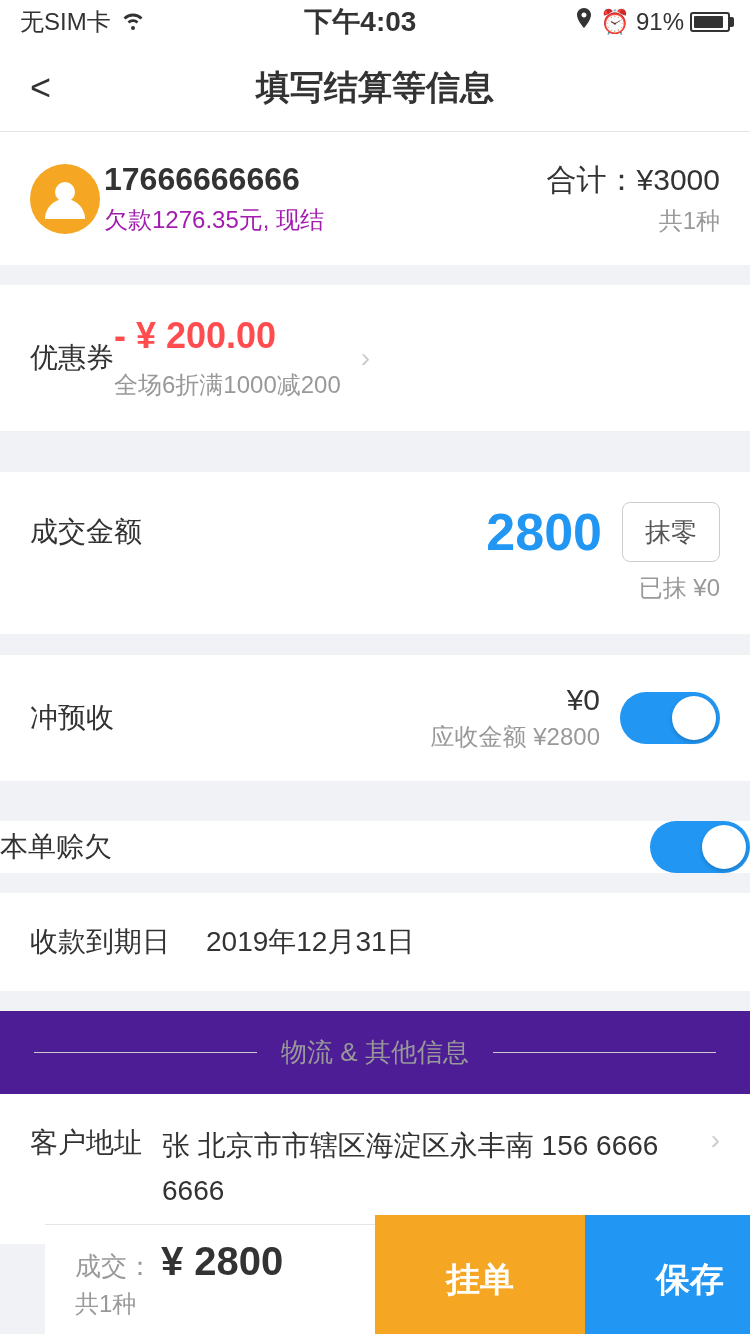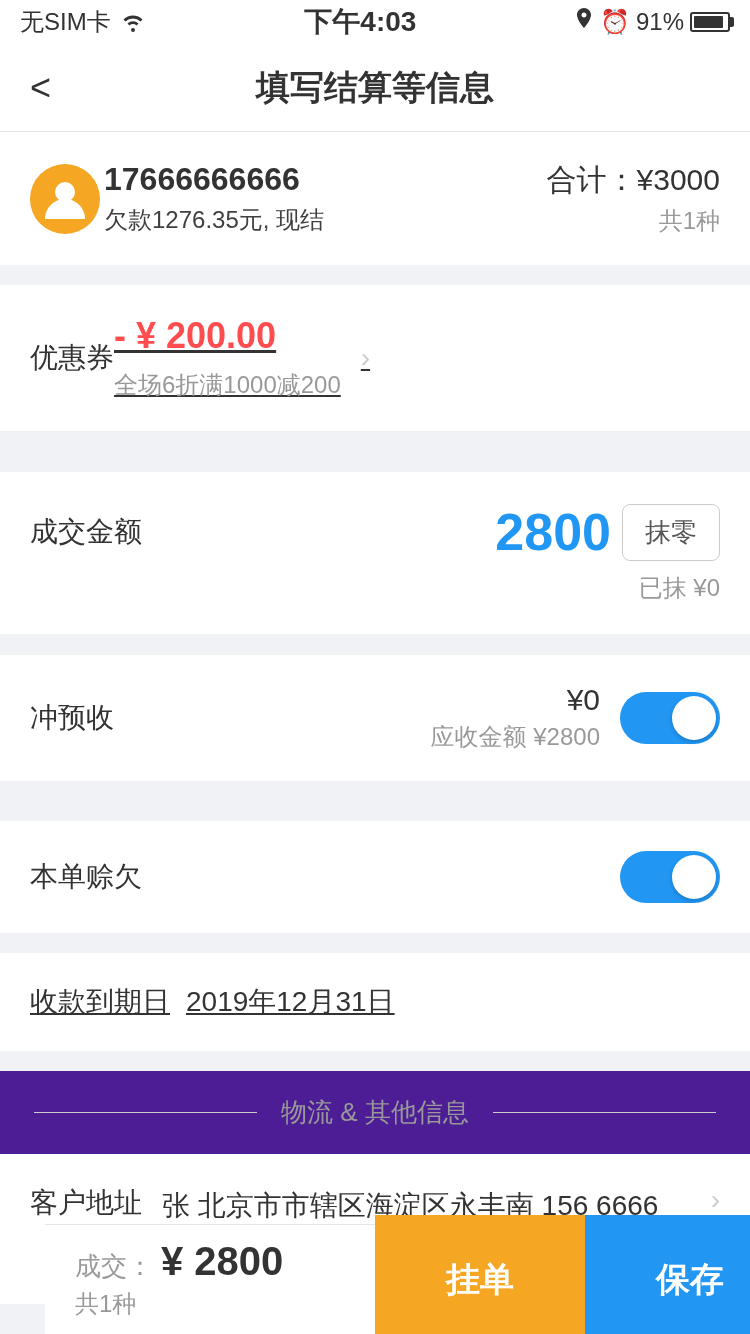--- a/index.html
+++ b/index.html
@@ -18,21 +18,21 @@
     .status-bar {
       height: 44px;
       background: #fff;
       display: flex;
       align-items: center;
       justify-content: space-between;
       padding: 0 20px;
       font-size: 24px;
       font-weight: 500;
     }
-    .status-left { display: flex; align-items: flex-end; gap: 8px; }
+    .status-left { display: flex; align-items: center; gap: 8px; }
     .status-center { font-size: 28px; font-weight: 600; }
     .status-right { display: flex; align-items: center; gap: 6px; font-size: 24px; }
     .battery {
       width: 40px; height: 20px; border: 2px solid #333; border-radius: 3px;
       position: relative; display: inline-flex; align-items: center; padding: 2px;
     }
     .battery::after {
       content: ''; position: absolute; right: -6px; top: 50%; transform: translateY(-50%);
       width: 4px; height: 10px; background: #333; border-radius: 0 2px 2px 0;
     }
@@ -86,35 +86,35 @@
     .customer-left { display: flex; align-items: center; gap: 4px; }
     .avatar {
       width: 70px; height: 70px; border-radius: 50%;
       background: #f5a623;
       display: flex; align-items: center; justify-content: center;
       overflow: hidden;
     }
     .avatar svg { width: 50px; height: 50px; }
     .customer-info { display: flex; flex-direction: column; gap: 6px; }
     .customer-phone { font-size: 32px; font-weight: 600; color: #333; }
-    .customer-note { font-size: 24px; color: #404040; }
+    .customer-note { font-size: 24px; color: #a21caf; }
     .customer-right { text-align: right; }
     .total-amount { font-size: 30px; color: #333; font-weight: 500; }
     .total-count { font-size: 24px; color: #999; margin-top: 4px; }
 
     
     .row-item {
       background: #fff;
       padding: 30px;
       display: flex;
       align-items: center;
       border-bottom: 1px solid #f0f0f0;
     }
     .row-label { font-size: 28px; color: #333; }
-    .row-right { display: flex; align-items: center; gap: 10px; text-decoration: underline; }
+    .row-right { display: flex; align-items: center; gap: 10px; }
     .coupon-amount { font-size: 36px; color: #ff4d4f; font-weight: 600; }
     .coupon-desc { font-size: 24px; color: #999; text-align: right; margin-top: 12px; }
     .chevron {
       font-size: 28px; color: #ccc; margin-left: 10px;
     }
 
     
     .section-divider { height: 20px; background: #f0f2f5; }
 
     
@@ -123,21 +123,21 @@
       padding: 30px;
       margin-bottom: 20px;
     }
     .deal-row {
       display: flex;
       align-items: center;
       justify-content: space-between;
       margin-bottom: 10px;
     }
     .deal-label { font-size: 28px; color: #333; }
-    .deal-amount-container { display: flex; align-items: center; gap: 11px; }
+    .deal-amount-container { display: flex; gap: 20px; }
     .deal-amount-value { font-size: 52px; color: #2196F3; font-weight: 700; }
     .round-btn {
       border: 1px solid #ccc;
       border-radius: 8px;
       padding: 10px 22px;
       font-size: 26px;
       color: #555;
       background: #fff;
       cursor: pointer;
     }
@@ -166,36 +166,34 @@
     .toggle-knob {
       width: 44px; height: 44px; border-radius: 50%;
       background: #fff;
       position: absolute; top: 4px; right: 4px;
       box-shadow: 0 2px 4px rgba(0,0,0,0.2);
     }
 
     
     .debt-row {
       background: #fff;
+      display: flex;
+      align-items: center;
+      justify-content: space-between;
+      margin-bottom: 20px;
+    }
+
+    
+    .due-row {
+      background: #fff;
       padding: 30px;
       display: flex;
-      align-items: center;
-      justify-content: space-between;
-      margin-bottom: 20px;
-    }
-
-    
-    .due-row {
-      background: #fff;
-      padding: 30px;
-      display: flex;
       align-items: flex-start;
-      gap: 16px;
-      margin-bottom: 20px;
-      text-decoration: underline;
+      gap: 36px;
+      margin-bottom: 20px;
     }
     .due-label { font-size: 28px; color: #333; }
     .due-value { font-size: 28px; color: #333; }
 
     
     .logistics-divider {
       background: #4c1d95;
       padding: 24px 34px;
       display: flex;
       align-items: center;

